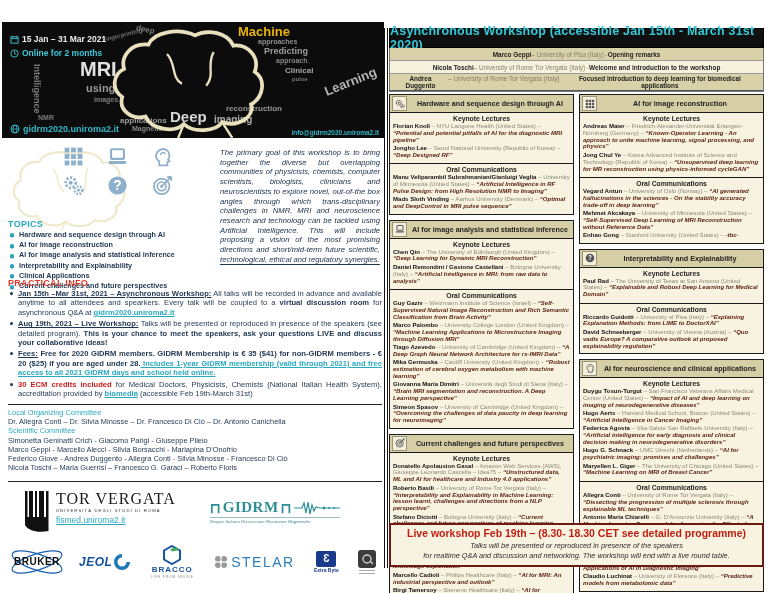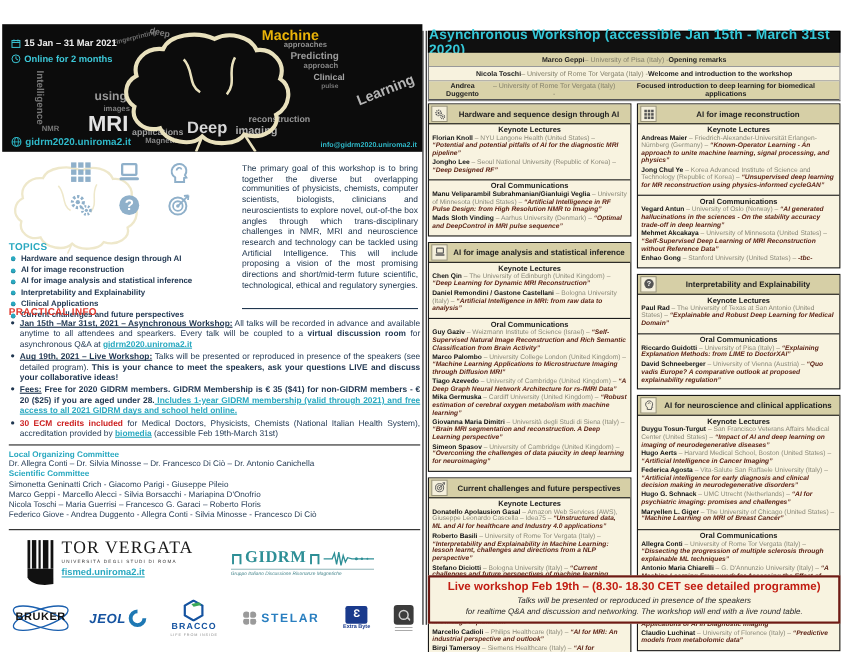--- a/index.html
+++ b/index.html
@@ -7,21 +7,21 @@
   
   #banner{position:absolute;left:2px;top:22px;width:382px;height:116px;background:#0c0c0c;overflow:hidden;}
   .wc{position:absolute;white-space:nowrap;font-weight:bold;}
   .wc0{left:236px;top:2px;font-size:13px;color:#eab308;}
   .wc1{left:256px;top:16px;font-size:7px;color:#8f8f8f;}
   .wc2{left:262px;top:24px;font-size:9px;color:#9c9c9c;}
   .wc3{left:274px;top:35px;font-size:7px;color:#868686;}
   .wc4{left:283px;top:44px;font-size:8px;color:#a5a5a5;}
   .wc5{left:290px;top:54px;font-size:6px;color:#787878;}
   .wc6{right:6px;top:52px;font-size:13px;color:#b5b5b5;transform:rotate(-22deg);}
-  .wc7{left:78px;top:36px;font-size:20px;color:#e2e2e2;margin-top:44px;}
+  .wc7{left:78px;top:36px;font-size:20px;color:#e2e2e2;}
   .wc8{left:84px;top:60px;font-size:11px;color:#9a9a9a;}
   .wc9{left:40px;top:42px;font-size:9px;color:#7a7a7a;transform:rotate(90deg);transform-origin:left top;}
   .wc10{left:92px;top:74px;font-size:7px;color:#7d7d7d;}
   .wc11{left:118px;top:94px;font-size:8px;color:#9a9a9a;}
   .wc12{left:130px;top:103px;font-size:7px;color:#868686;}
   .wc13{left:168px;top:86px;font-size:15px;color:#d6d6d6;}
   .wc14{left:212px;top:92px;font-size:10px;color:#ababab;}
   .wc15{left:224px;top:82px;font-size:8px;color:#969696;}
   .wc16{left:100px;top:10px;font-size:6px;color:#6e6e6e;transform:rotate(-14deg);}
   .wc17{left:134px;top:3px;font-size:8px;color:#7d7d7d;transform:rotate(12deg);}
@@ -40,57 +40,57 @@
   .banner-url{position:absolute;left:8px;bottom:4px;display:flex;align-items:center;gap:3px;color:#2fb8c8;font-size:9px;font-weight:bold;text-decoration:none;}
   .banner-email{position:absolute;right:5px;bottom:2px;color:#2fb8c8;font-size:6.5px;font-weight:bold;text-decoration:none;}
   
   #brain-sketch{position:absolute;left:4px;top:146px;width:140px;height:88px;opacity:.85;}
   #topic-icons{position:absolute;left:58px;top:146px;width:120px;display:grid;grid-template-columns:repeat(3,1fr);grid-gap:4px 14px;justify-items:center;}
   #topics{position:absolute;left:8px;top:219px;width:208px;}
   #topics h3{margin:0 0 2px 0;font-size:9px;color:#2aa9c0;letter-spacing:.3px;}
   #topics ul{margin:0;padding:0;list-style:none;}
   #topics li{position:relative;padding-left:11px;font-size:7.2px;font-weight:bold;color:#1f3650;line-height:1.2;margin-bottom:1.6px;}
   #topics li::before{content:"";position:absolute;left:2px;top:2.4px;width:4px;height:4px;border-radius:50%;background:#2aa9c0;box-shadow:0 .5px 0 #17718a;}
-  #intro-para{position:absolute;left:220px;top:148px;width:160px;font-size:7.7px;color:#20374f;text-align:justify;line-height:1.26;border-bottom:1.5px solid #20374f;padding-bottom:16px;}
+  #intro-para{position:absolute;left:220px;top:148px;width:160px;font-size:7.7px;font-style:italic;color:#20374f;text-align:justify;line-height:1.26;border-bottom:1.5px solid #20374f;padding-bottom:0;}
   #practical{position:absolute;left:8px;top:278px;width:374px;}
   #practical h3{margin:0 0 1px 0;font-size:9px;color:#e03a2e;letter-spacing:.3px;}
   #practical ul{margin:0;padding:0;list-style:none;}
   #practical li{position:relative;padding-left:10px;font-size:7.6px;color:#1f3650;text-align:justify;line-height:1.24;margin-bottom:2px;}
   #practical li::before{content:"";position:absolute;left:2px;top:3px;width:3px;height:3px;border-radius:50%;background:#1f3650;}
   .lead{font-weight:bold;text-decoration:underline;}
   .lnk{color:#2aa9c0;text-decoration:underline;font-weight:bold;cursor:pointer;}
   .redtxt{color:#cc1f1f;font-weight:bold;}
   .hr{position:absolute;left:8px;width:374px;border-top:1.5px solid #222;}
   #hr1{top:404px;} #hr2{top:481px;}
   #committees{position:absolute;left:8px;top:408px;width:374px;font-size:7.4px;line-height:1.24;color:#1f3650;}
-  .comm-head{color:#2aa9c0;font-weight:bold;}
+  .comm-head{color:#2aa9c0;font-weight:normal;}
   
   #uni-logos{position:absolute;left:10px;top:487px;width:372px;height:50px;display:flex;align-items:center;}
   .tv-wrap{display:flex;align-items:flex-start;gap:6px;margin-left:14px;}
   .tv-text{display:flex;flex-direction:column;}
   .tv-name{font-family:"Liberation Serif",serif;font-size:16px;color:#1a1a1a;letter-spacing:1px;line-height:1;}
   .tv-sub{font-size:4.2px;color:#333;letter-spacing:1.1px;margin-top:1px;}
-  .tv-url{font-size:8.5px;color:#2aa9c0;font-weight:bold;text-decoration:underline;margin-top:2px;}
+  .tv-url{font-size:8.5px;color:#2aa9c0;font-weight:normal;text-decoration:underline;margin-top:2px;}
   .gidrm-wrap{margin-left:34px;display:flex;flex-direction:column;}
   .gidrm-row{display:flex;align-items:center;gap:2px;}
   .gidrm-br{font-size:14px;color:#2e8f96;font-weight:bold;line-height:1;}
   .gidrm-name{font-family:"Liberation Serif",serif;font-size:15px;font-weight:bold;color:#2e8f96;letter-spacing:.5px;line-height:1;}
   .gidrm-sub{font-size:4.4px;font-style:italic;color:#46868d;margin-top:2px;border-top:.5px solid #9bbcc0;padding-top:1px;}
   
   #sponsors{position:absolute;left:8px;top:540px;width:374px;height:44px;display:flex;align-items:center;justify-content:space-between;padding:0 6px;box-sizing:border-box;}
   .sp{display:flex;flex-direction:column;align-items:center;line-height:1;}
   .sp-bruker{position:relative;font-size:10px;font-weight:900;color:#111;letter-spacing:.5px;}
   .sp-bruker svg{position:absolute;left:50%;top:50%;transform:translate(-50%,-50%);}
   .sp-bruker span{position:relative;}
   .sp-jeol{flex-direction:row;align-items:center;gap:1px;}
   .jeol-txt{font-size:12px;font-weight:900;font-style:italic;color:#1553a0;letter-spacing:.5px;}
   .bracco-txt{font-size:8px;font-weight:bold;color:#1553a0;letter-spacing:1px;margin-top:1px;}
   .bracco-tag{font-size:3.4px;color:#8a8a8a;letter-spacing:.8px;margin-top:1.5px;}
   .sp-stelar{flex-direction:row;gap:2px;align-items:center;}
-  .stelar-txt{font-size:11px;font-weight:bold;color:#2a7fc0;letter-spacing:1.5px;}
+  .stelar-txt{font-size:14px;font-weight:normal;color:#2a7fc0;letter-spacing:1.5px;}
   .eb-box{width:20px;height:16px;background:#1a3a8c;border-radius:2px;color:#fff;font-weight:900;font-size:10px;display:flex;align-items:center;justify-content:center;}
   .eb-txt{font-size:5px;font-weight:bold;color:#1a3a8c;margin-top:1.5px;}
   .emblem{width:18px;height:18px;background:#3c3c3c;border-radius:3px;display:flex;align-items:center;justify-content:center;}
   .emblem-bars{width:16px;height:5px;margin-top:2px;background:repeating-linear-gradient(#aaa 0 1px,transparent 1px 2.5px);}
   
   #prog-divider{position:absolute;left:384px;top:28px;width:2px;height:540px;border-left:1px solid #111;border-right:1px solid #111;}
   #prog-title{position:absolute;left:389px;top:28px;width:375px;height:20px;background:#101010;border:1px solid #000;box-sizing:border-box;color:#35c8d8;font-weight:bold;font-size:12.5px;display:flex;align-items:center;justify-content:center;letter-spacing:.2px;}
   #prog-intro{position:absolute;left:389px;top:48px;width:375px;border:1px solid #777;border-top:none;box-sizing:border-box;}
   .intro-row{min-height:13px;display:flex;align-items:center;justify-content:center;text-align:center;font-size:6.4px;color:#222;border-bottom:1px solid #999;padding:1px 4px;box-sizing:border-box;}
   .intro-row:last-child{border-bottom:1px solid #555;}
@@ -245,22 +245,22 @@
 
 <div id="committees">
   <div class="comm-head">Local Organizing Committee</div>
   <div id="loc-lines">
       <div>Dr. Allegra Conti – Dr. Silvia Minosse – Dr. Francesco Di Ciò – Dr. Antonio Canichella</div>
     </div>
   <div class="comm-head">Scientific Committee</div>
   <div id="sci-lines">
       <div>Simonetta Geninatti Crich - Giacomo Parigi - Giuseppe Pileio</div>
       <div>Marco Geppi - Marcello Alecci - Silvia Borsacchi - Mariapina D'Onofrio</div>
+      <div>Federico Giove - Andrea Duggento - Allegra Conti - Silvia Minosse - Francesco Di Ciò</div>
       <div>Nicola Toschi – Maria Guerrisi – Francesco G. Garaci – Roberto Floris</div>
-      <div>Federico Giove - Andrea Duggento - Allegra Conti - Silvia Minosse - Francesco Di Ciò</div>
     </div>
 </div>
 
 <div class="hr" id="hr2"></div>
 
 <div id="uni-logos">
   <div class="tv-wrap">
     <svg width="26" height="42" viewBox="0 0 26 42">
       <rect x="1" y="0" width="2.5" height="26" fill="#111"></rect>
         <rect x="5" y="0" width="4" height="26" fill="#111"></rect>

